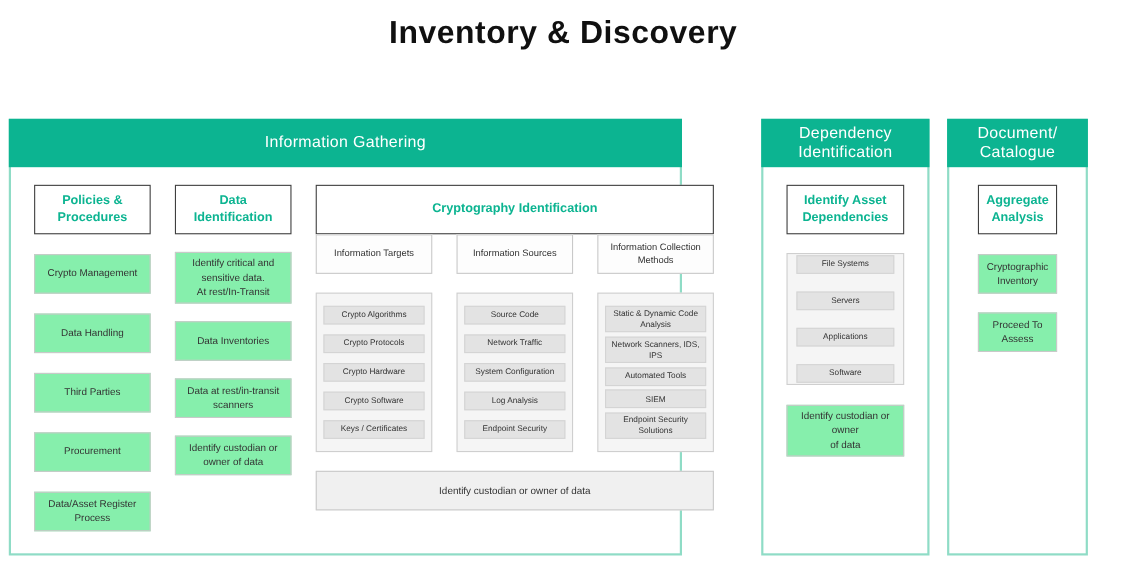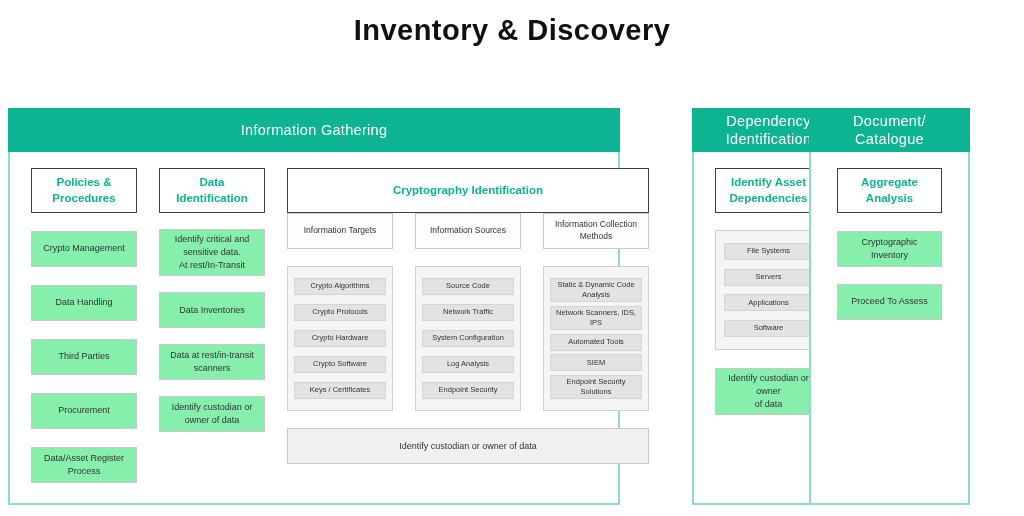--- a/index.html
+++ b/index.html
@@ -12,21 +12,21 @@
 
   .panel { position:absolute; top:108px; height:397px; background:#ffffff;
            border:2px solid var(--accent-border); }
   .panel-header { margin:-2px -2px 0 -2px; height:44px; background:var(--accent);
                   color:#ffffff; display:flex; align-items:center; justify-content:center;
                   text-align:center; font-size:14.5px; font-weight:500; line-height:1.25;
                   white-space:pre-line; letter-spacing:.3px; }
 
   #panel-ig  { left:8px;   width:612px; }
   #panel-dep { left:692px; width:153px; }
-  #panel-doc { left:809px; width:161px; }
+  #panel-doc { left:861px; width:128px; }
 
   .ig-body { padding:16px 20px 0 21px; display:grid; grid-template-columns:106px 106px 362px; column-gap:22px; }
   .col { display:flex; flex-direction:column; }
   .col-gap18 { gap:18px; }
   .col-gap16 { gap:16px; }
 
   .subheader-box { min-height:45px; background:#ffffff; border:1.5px solid #3f3f3f;
                    color:var(--accent); font-size:11.5px; font-weight:600; line-height:1.35;
                    display:flex; align-items:center; justify-content:center; text-align:center;
                    white-space:pre-line; padding:2px 4px; }
@@ -34,21 +34,21 @@
   .item-box { min-height:36px; background:#86efac; border:1px solid #c9c9c9; color:#333333;
               font-size:9px; line-height:1.45; display:flex; align-items:center; justify-content:center;
               text-align:center; white-space:pre-line; padding:3px 5px; }
 
   .crypto-grid { display:grid; grid-template-columns:106px 106px 106px; column-gap:22px; }
   .mini-header { min-height:36px; background:#fdfdfd; border:1px solid #c9c9c9; color:#333333;
                  font-size:8.5px; line-height:1.4; display:flex; align-items:center; justify-content:center;
                  text-align:center; padding:2px 3px; }
   .mini-container { margin-top:17px; height:145px; background:#f5f5f5; border:1px solid #cfcfcf;
                     display:flex; flex-direction:column; justify-content:space-between; padding:11px 6px; }
-  .mini-container.dep { height:120px; padding:12px 8px; }
+  .mini-container.dep { height:120px; padding:1px 8px; }
   .mini-box { min-height:17px; background:#e3e3e3; border:1px solid #d4d4d4; color:#333333;
               font-size:7.5px; line-height:1.35; display:flex; align-items:center; justify-content:center;
               text-align:center; padding:1px 2px; }
   .crypto-footer { margin-top:17px; height:36px; background:#f0f0f0; border:1px solid #c9c9c9;
                    color:#333333; font-size:9px; display:flex; align-items:center; justify-content:center;
                    text-align:center; }
 
   .side-body { padding:16px 21px 0 21px; display:flex; flex-direction:column; }
   #panel-doc .side-body { padding:16px 26px 0 26px; }
   .side-footer { margin-top:18px; min-height:40px; }

